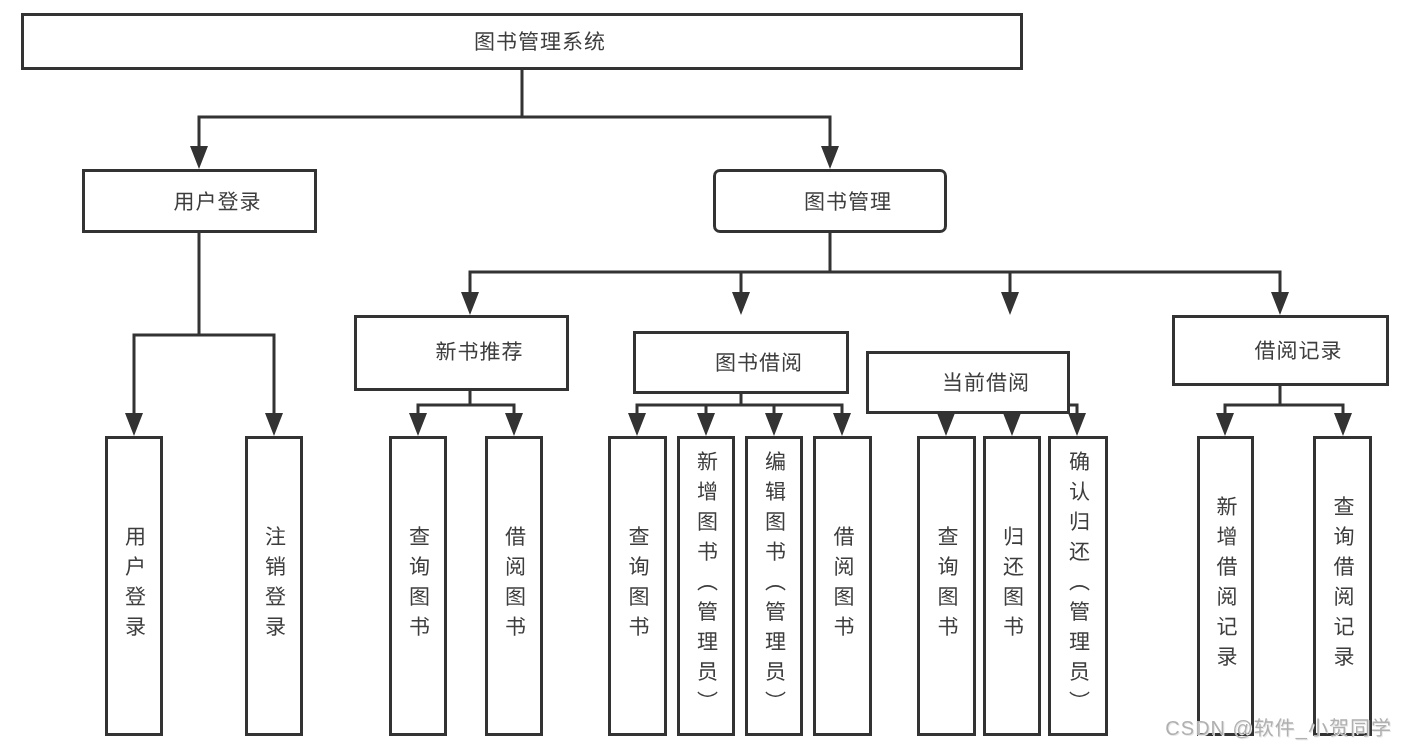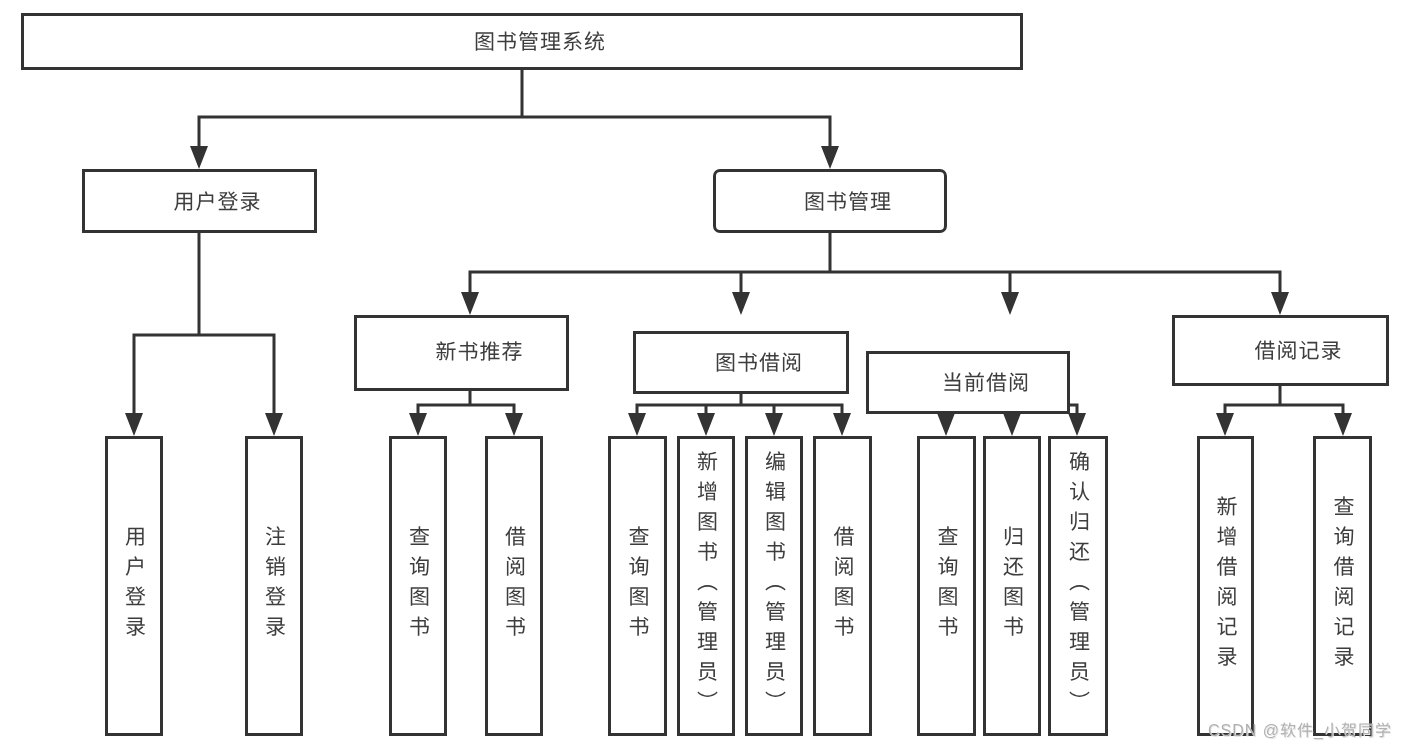--- a/index.html
+++ b/index.html
@@ -41,21 +41,21 @@
     text-orientation: mixed;
     font-size: 21px;
     letter-spacing: 9px;
     line-height: 1;
   }
   #watermark {
     position: absolute;
     right: 13px;
     bottom: 6px;
     z-index: 2;
-    font-size: 16px;
+    font-size: 20px;
     color: #b0b0b0;
     text-shadow: 1px 1px 0 #e8e8e8;
     letter-spacing: 1px;
     white-space: nowrap;
   }
 </style>
 </head>
 <body>
 
 <div id="stage">

